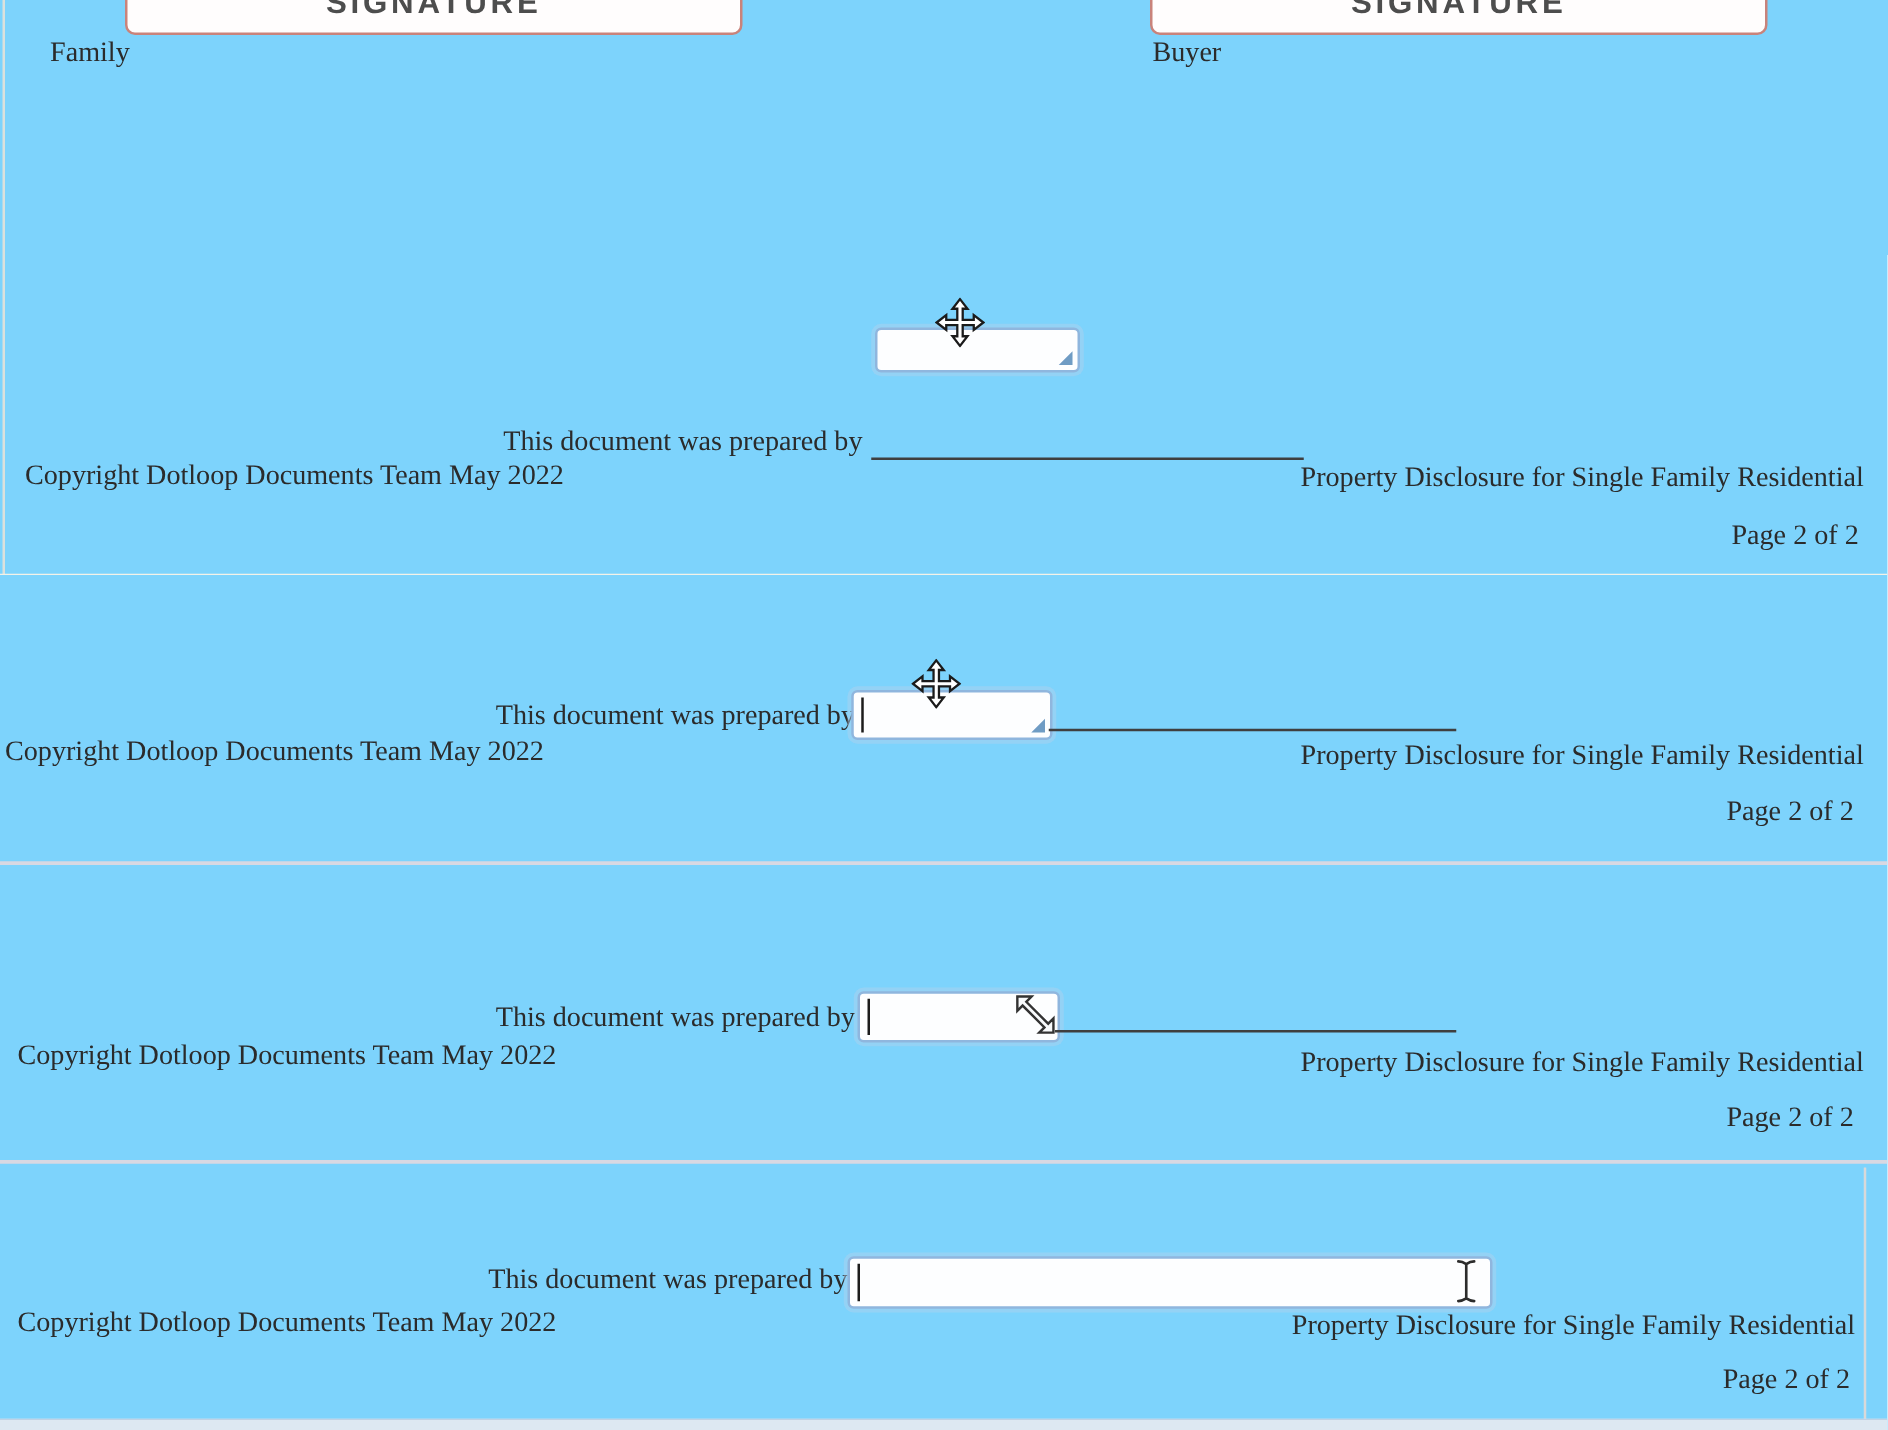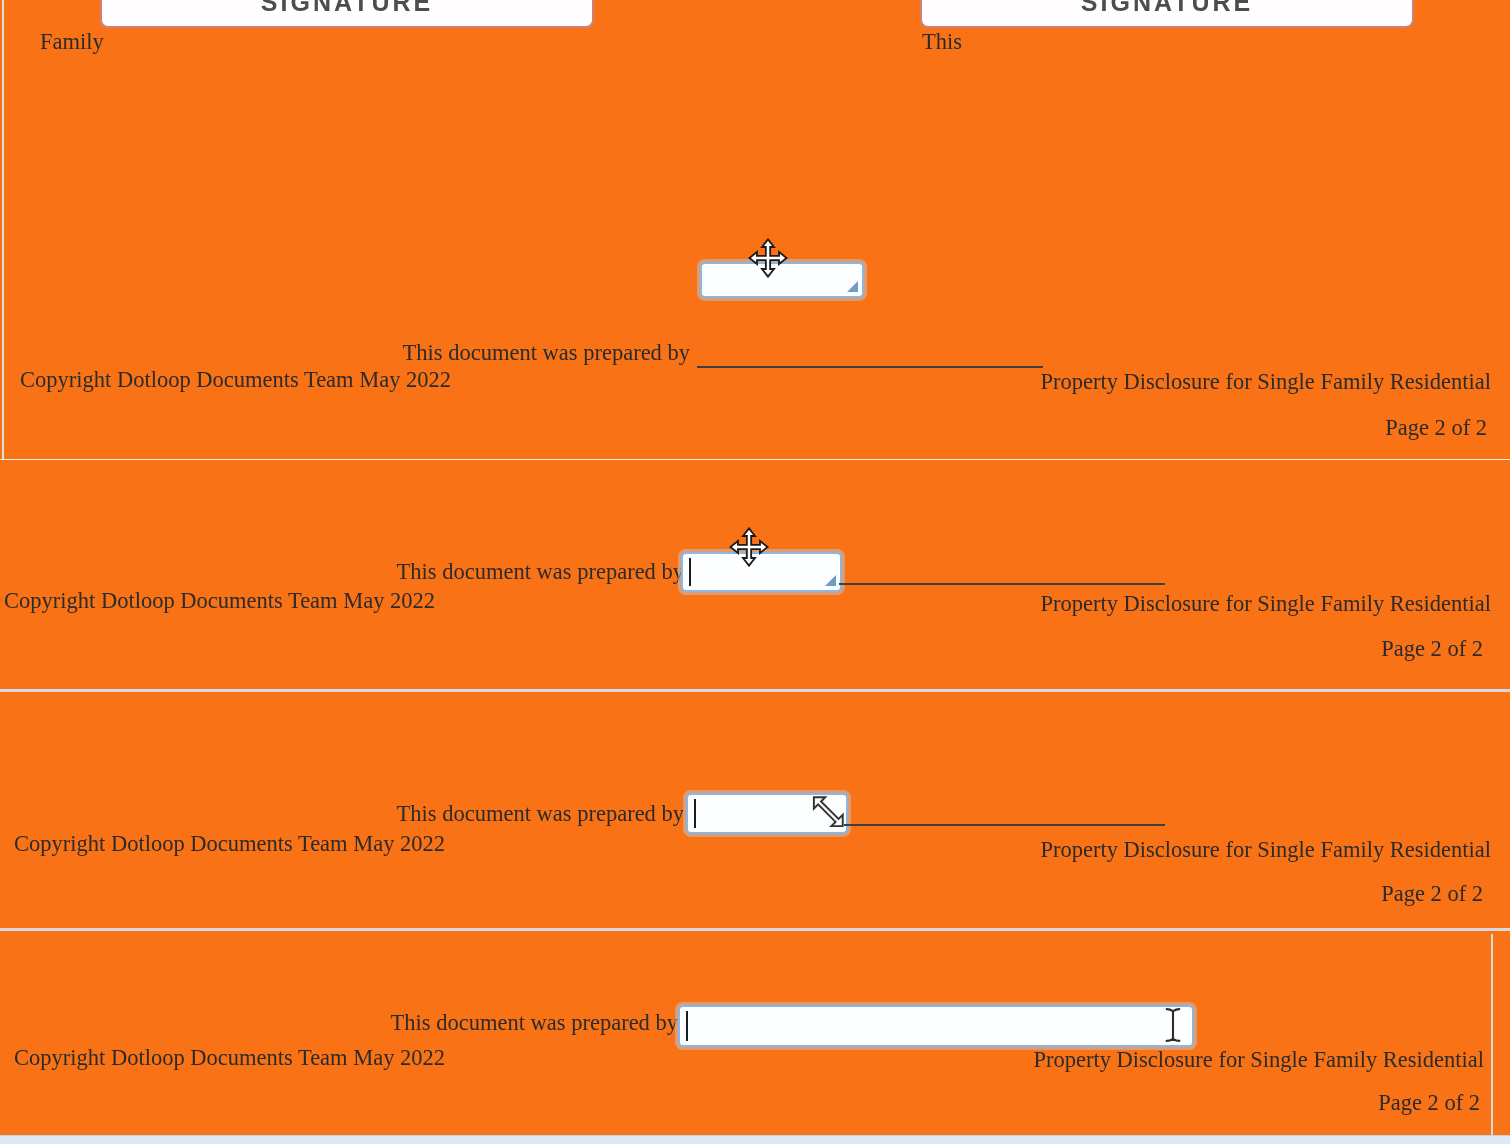--- a/index.html
+++ b/index.html
@@ -1,16 +1,16 @@
 <!DOCTYPE html>
 <html style="--field-border: #8fb6de; --field-handle: #6f9cc4; --signature-box-border: #c9837b; --document-text: #2b2b2b; --frame-divider: #d8d8e2; --bottom-edge: #dde8f2;"><head>
 <meta charset="utf-8">
 <style>
   html,body{margin:0;padding:0;background:#fff;}
-  #canvas{position:relative;width:1510px;height:1144px;background:#f97316;overflow:hidden;
+  #canvas{position:relative;width:1510px;height:1144px;background:#7dd3fc;overflow:hidden;
           font-family:"Liberation Serif","DejaVu Serif",serif;}
   .frame{position:absolute;left:0;top:0;width:100%;height:100%;}
   .doc-text{position:absolute;font-size:22.5px;color:var(--document-text,#2b2b2b);white-space:nowrap;line-height:1.1;}
   .blank-line{position:absolute;border-top:2px solid #3f3f3f;height:0;}
   .divider{position:absolute;left:0;width:1510px;height:3px;background:var(--frame-divider,#d8d8e2);}
   .sig-box{position:absolute;width:490px;height:74px;top:-50px;border:2px solid var(--signature-box-border,#c9837b);
            border-radius:8px;background:#fffdfd;}
   .sig-text{position:absolute;bottom:9px;left:0;right:0;text-align:center;
             font-family:"Liberation Sans","DejaVu Sans",sans-serif;font-weight:700;font-size:25px;
             letter-spacing:3px;color:#4d4d4d;}
@@ -36,21 +36,21 @@
     <div class="edge frame1-bottom"></div>
 
     <div class="sig-box" style="left:100px;">
       <div class="sig-text">SIGNATURE</div>
     </div>
     <div class="doc-text" style="left:40px;top:30px;">Family</div>
 
     <div class="sig-box" style="left:920px;">
       <div class="sig-text">SIGNATURE</div>
     </div>
-    <div class="doc-text" style="left:922px;top:30px;">This</div>
+    <div class="doc-text" style="left:922px;top:30px;">Buyer</div>
 
     <div class="field" style="left:700px;top:262px;width:160px;height:32px;">
       <span></span>
       <span class="handle"></span>
     </div>
     <div class="cursor" style="left:748px;top:238px;">
       <svg width="40" height="40" viewBox="0 0 24 24">
         <path d="M12 0.8 L15.6 5.4 H13.3 V10.7 H18.6 V8.4 L23.2 12 L18.6 15.6 V13.3 H13.3 V18.6 H15.6 L12 23.2 L8.4 18.6 H10.7 V13.3 H5.4 V15.6 L0.8 12 L5.4 8.4 V10.7 H10.7 V5.4 H8.4 Z" fill="#ffffff" stroke="#1b1b1b" stroke-width="1.1" stroke-linejoin="miter"></path>
       </svg>
     </div>

